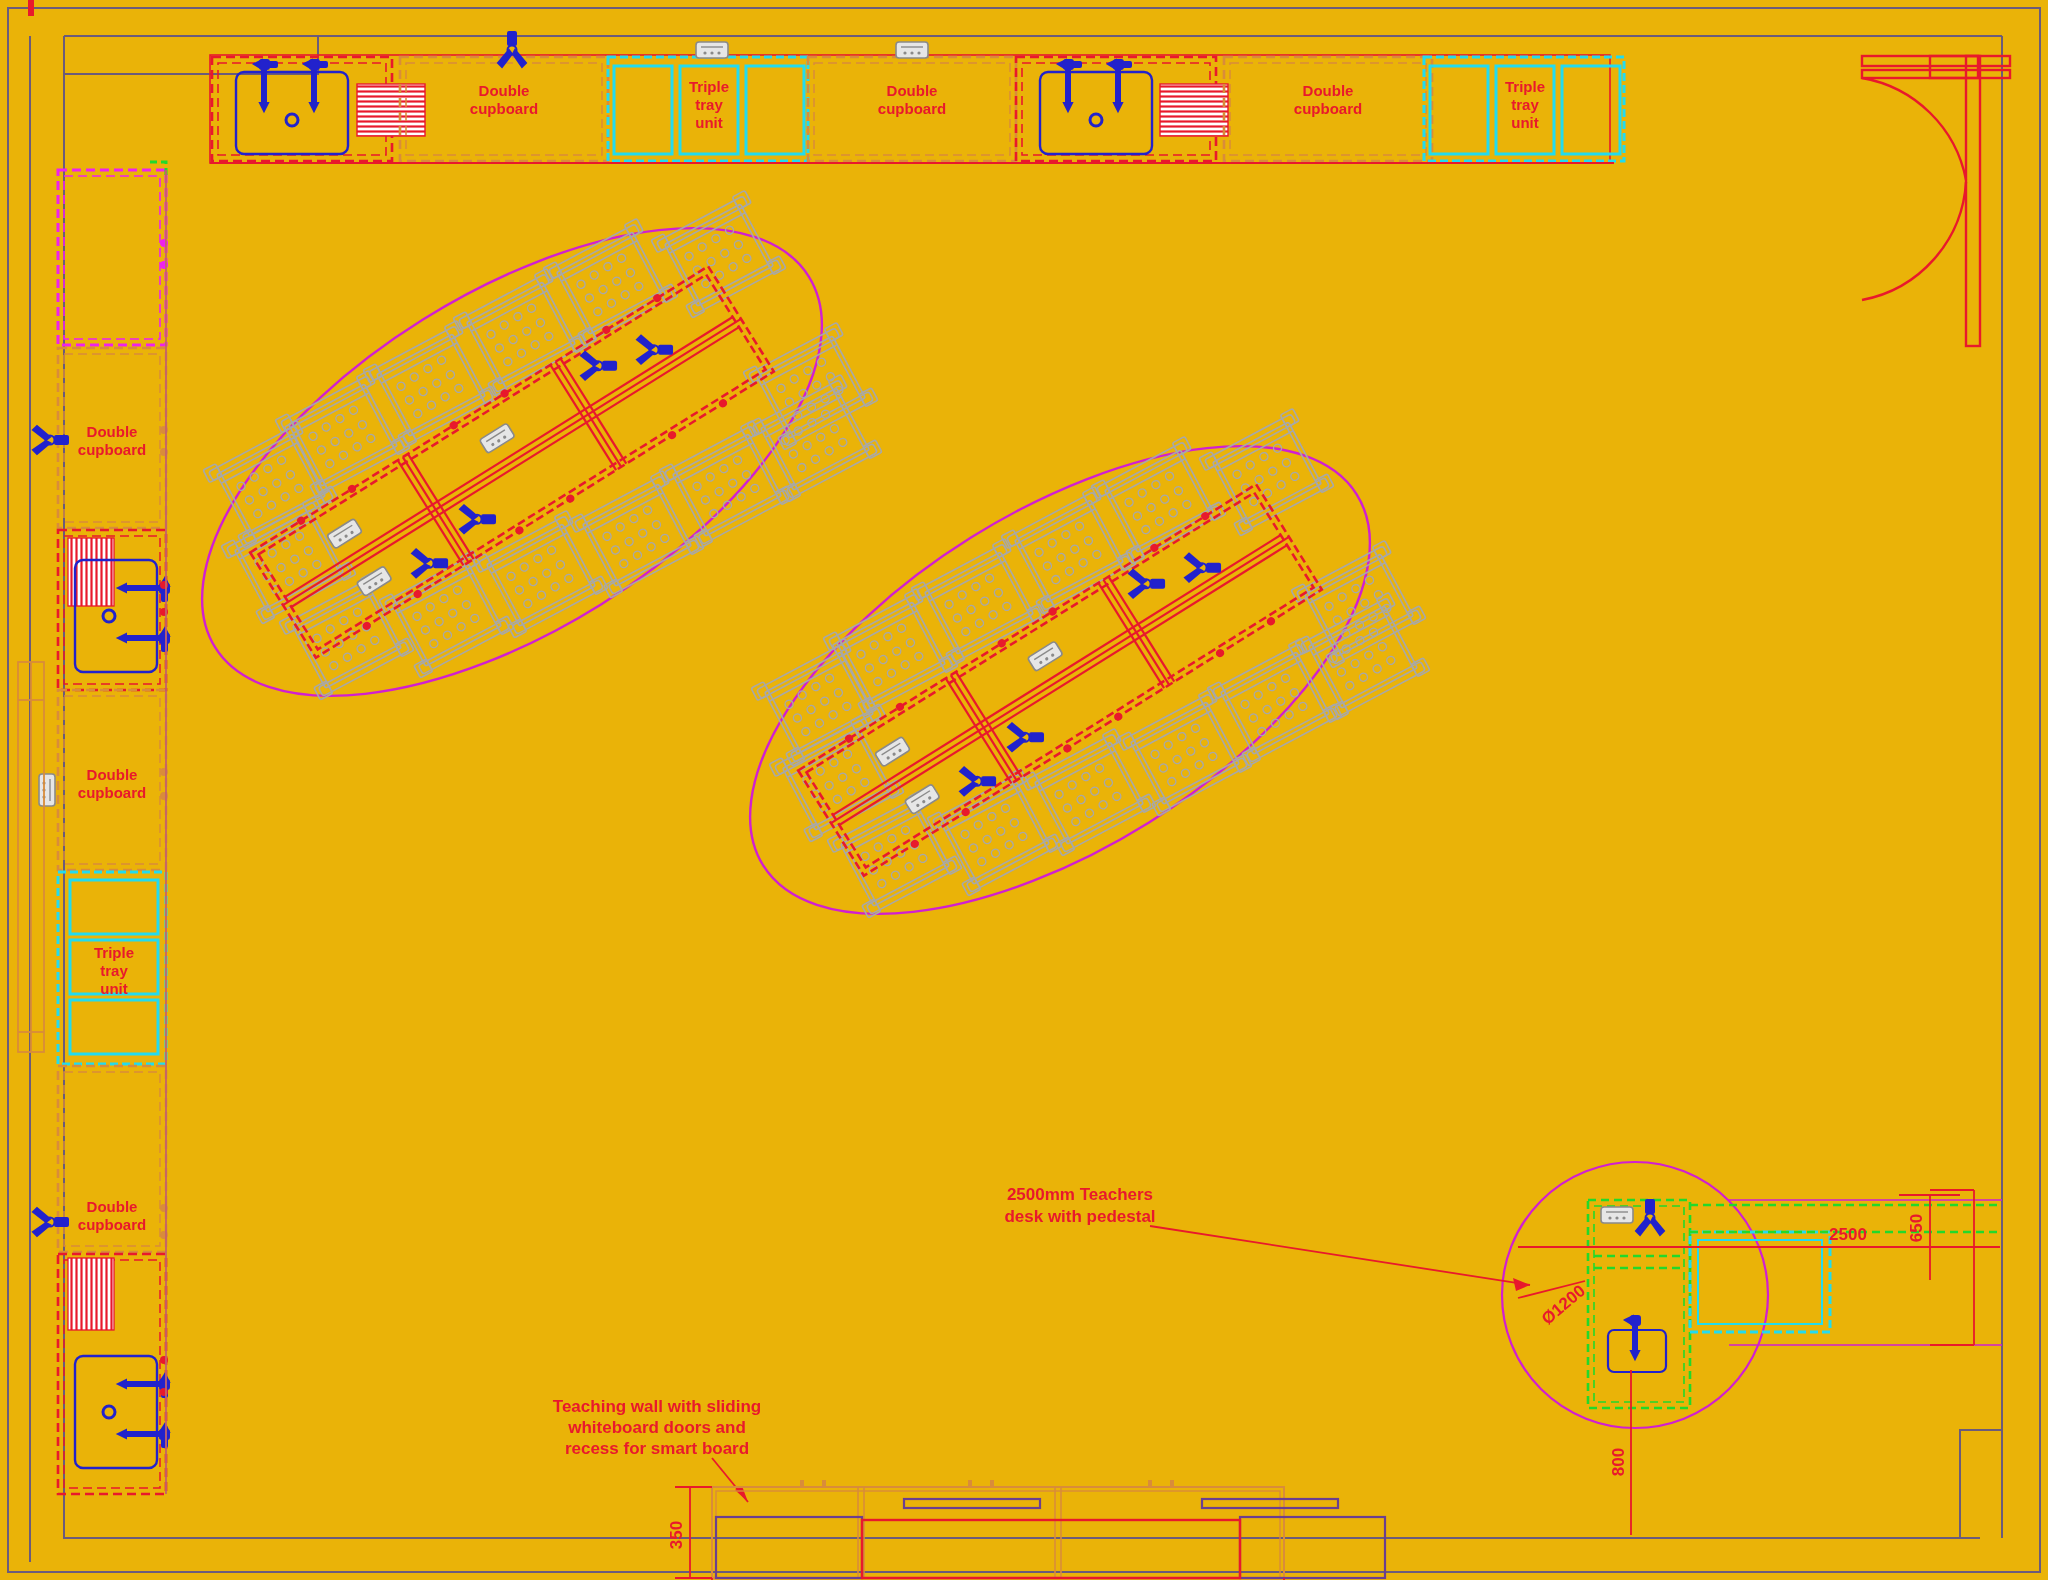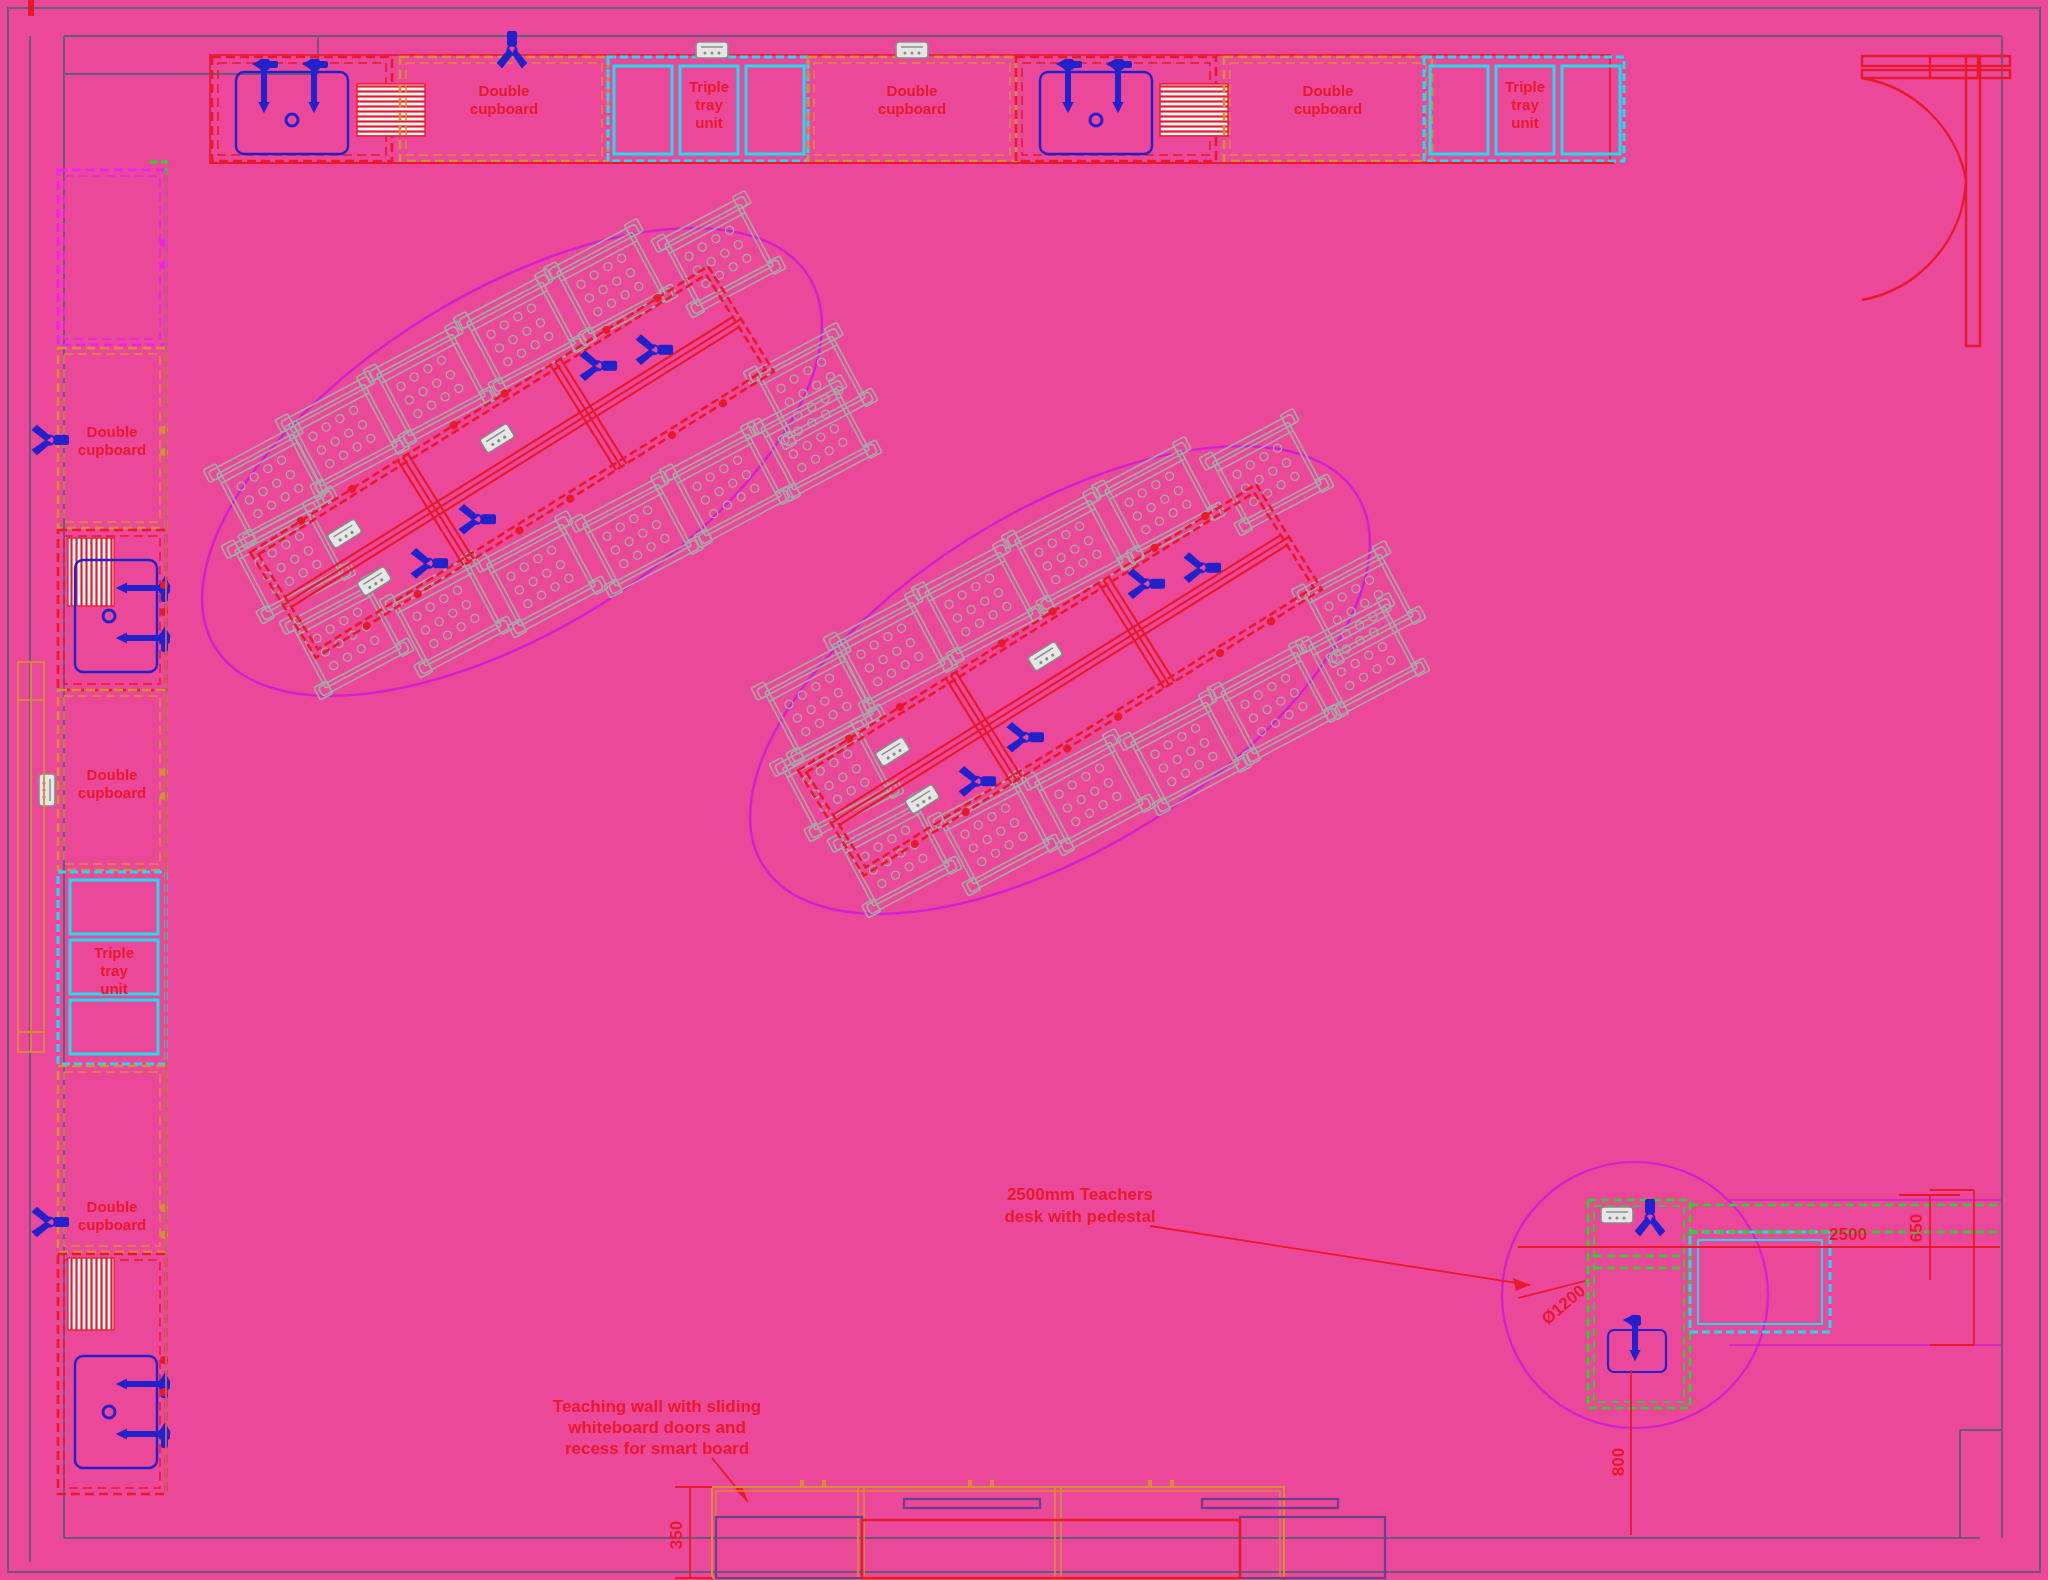--- a/index.html
+++ b/index.html
@@ -1,17 +1,17 @@
 <!DOCTYPE html>
 <html><head>
 <meta charset="utf-8">
 <style>
   html,body{margin:0;padding:0;background:#ffffff;}
   body{font-family:"Liberation Sans",sans-serif;}
-  #root{position:relative;width:2048px;height:1580px;background:#ec4899;overflow:hidden;text-align:right;}
+  #root{position:relative;width:2048px;height:1580px;background:#eab308;overflow:hidden;text-align:right;}
   svg#plan{position:absolute;left:0;top:0;width:2048px;height:1580px;}
   text{font-family:"Liberation Sans",sans-serif;font-weight:bold;}
   .lbl{fill:#e8192c;font-size:15px;text-anchor:middle;}
   .lbl-note{fill:#e8192c;font-size:17px;text-anchor:middle;}
   .dim{fill:#e8192c;font-size:17px;text-anchor:middle;}
 </style>
 </head>
 <body>
 
 <div id="root">

